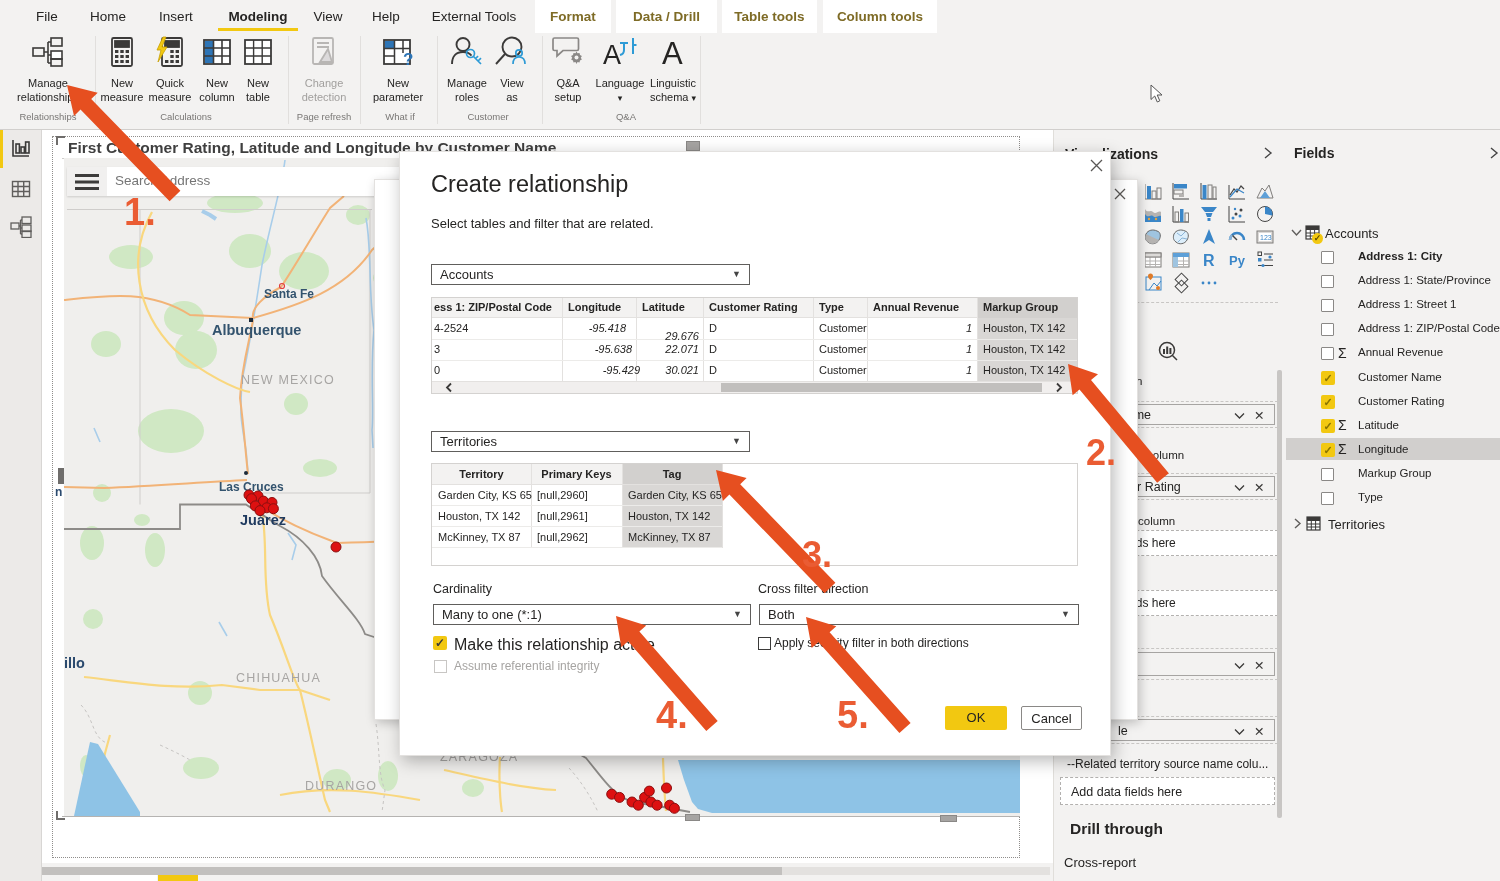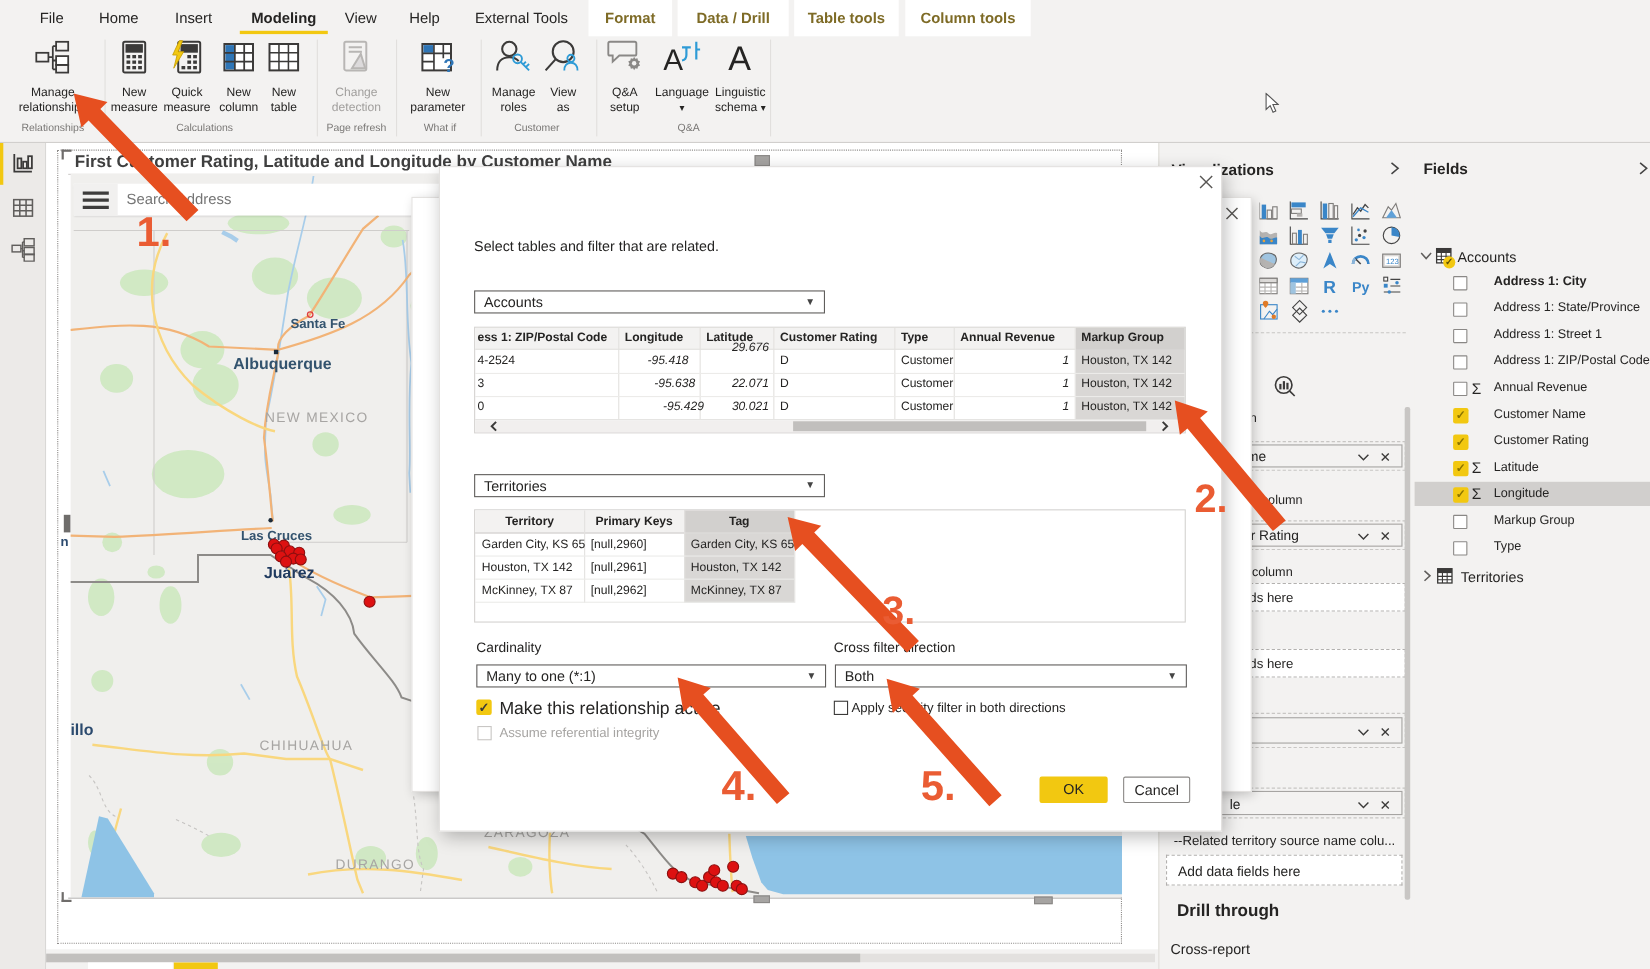--- a/index.html
+++ b/index.html
@@ -638,20 +638,21 @@
   <svg style="position:absolute;right:11px;top:8px;" width="12" height="12" viewBox="0 0 12 12">
       <path d="M1 1 L11 11 M11 1 L1 11" stroke="#5a5856" stroke-width="1.3"></path>
     </svg>
 </div>
 
 <div class="abs dlg" style="left:399px;top:151px;width:712px;height:605px;box-shadow:3px 5px 16px rgba(0,0,0,0.28);border:1px solid #e3e1df;">
 
   <svg style="position:absolute;left:690px;top:7px;" width="13" height="13" viewBox="0 0 13 13">
       <path d="M1 1 L12 12 M12 1 L1 12" stroke="#5a5856" stroke-width="1.3"></path>
     </svg>
+  <div class="abs" style="left:31px;top:19px;font-size:23.5px;color:#252423;">Create relationship</div>
   <div class="abs" style="left:31px;top:64px;font-size:13px;color:#252423;">Select tables and filter that are related.</div>
   <div class="dd" style="left:31px;top:112px;width:319px;height:21px;">
       <span class="t">Accounts</span>
       <span class="c">▼</span>
     </div>
 
   <div class="abs" style="left:31px;top:145px;width:647px;height:97px;border:1px solid #d4d2d0;background:#fff;font-size:11px;color:#252423;">
 
     <div class="abs" style="left:0;top:0;width:645px;height:20px;background:#f3f2f1;border-bottom:1px solid #e3e1df;"></div>
     <div class="abs" style="left:546px;top:0;width:99px;height:20px;background:#d2d0ce;"></div>
@@ -675,21 +676,21 @@
     <div class="abs" style="left:387px;top:3px;font-weight:bold;">Type</div>
     <div class="abs" style="left:441px;top:3px;font-weight:bold;">Annual Revenue</div>
     <div class="abs" style="left:551px;top:3px;font-weight:bold;">Markup Group</div>
 
     <div class="abs" style="left:2px;top:24px;">4-2524</div>
     <div class="abs" style="left:2px;top:45px;">3</div>
     <div class="abs" style="left:2px;top:66px;">0</div>
     <div class="abs" style="left:116px;top:24px;width:78px;text-align:right;font-style:italic;">-95.418</div>
     <div class="abs" style="left:130px;top:45px;width:70px;text-align:right;font-style:italic;">-95.638</div>
     <div class="abs" style="left:130px;top:66px;width:78px;text-align:right;font-style:italic;">-95.429</div>
-    <div class="abs" style="left:204px;top:12px;width:63px;text-align:right;font-style:italic;">29.676</div>
+    <div class="abs" style="left:204px;top:32px;width:63px;text-align:right;font-style:italic;">29.676</div>
     <div class="abs" style="left:204px;top:45px;width:63px;text-align:right;font-style:italic;">22.071</div>
     <div class="abs" style="left:204px;top:66px;width:63px;text-align:right;font-style:italic;">30.021</div>
     <div class="abs" style="left:277px;top:24px;">D</div>
     <div class="abs" style="left:277px;top:45px;">D</div>
     <div class="abs" style="left:277px;top:66px;">D</div>
     <div class="abs" style="left:387px;top:24px;">Customer</div>
     <div class="abs" style="left:387px;top:45px;">Customer</div>
     <div class="abs" style="left:387px;top:66px;">Customer</div>
     <div class="abs" style="left:435px;top:24px;width:105px;text-align:right;font-style:italic;">1</div>
     <div class="abs" style="left:435px;top:45px;width:105px;text-align:right;font-style:italic;">1</div>

